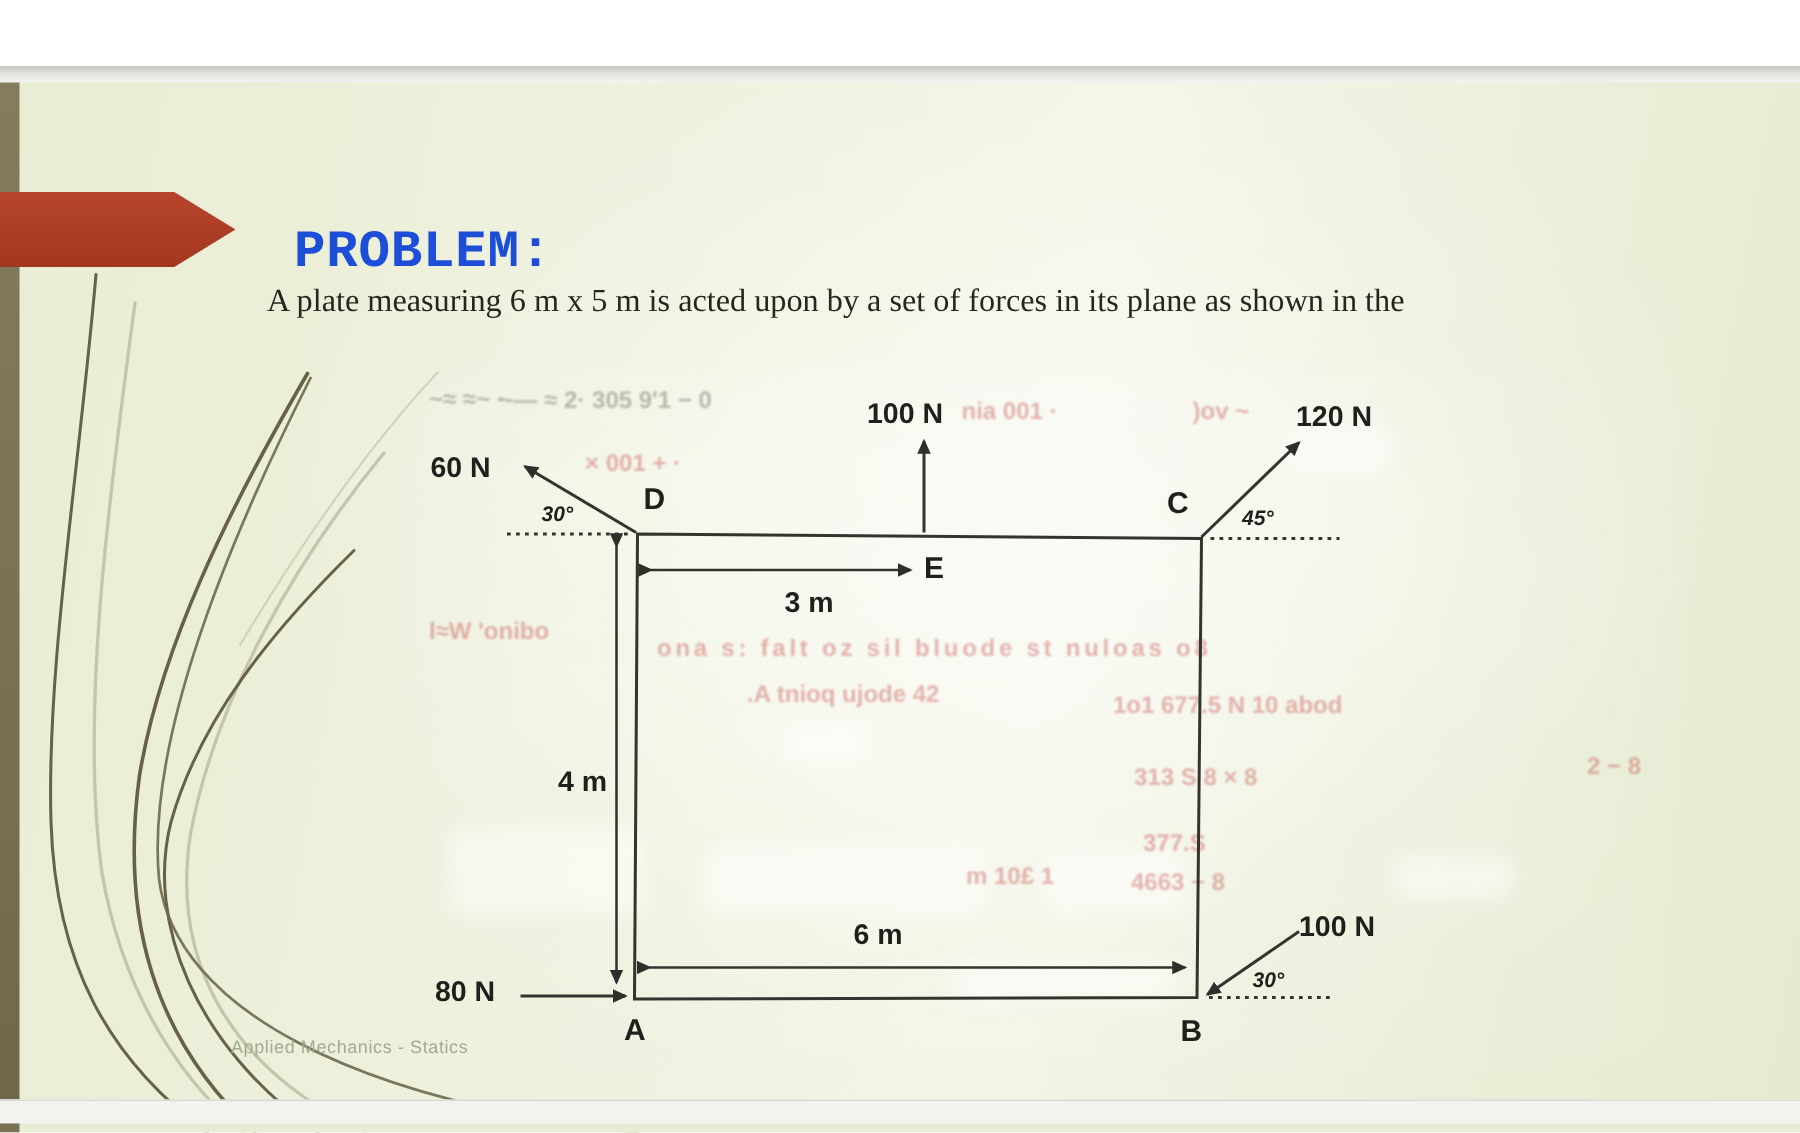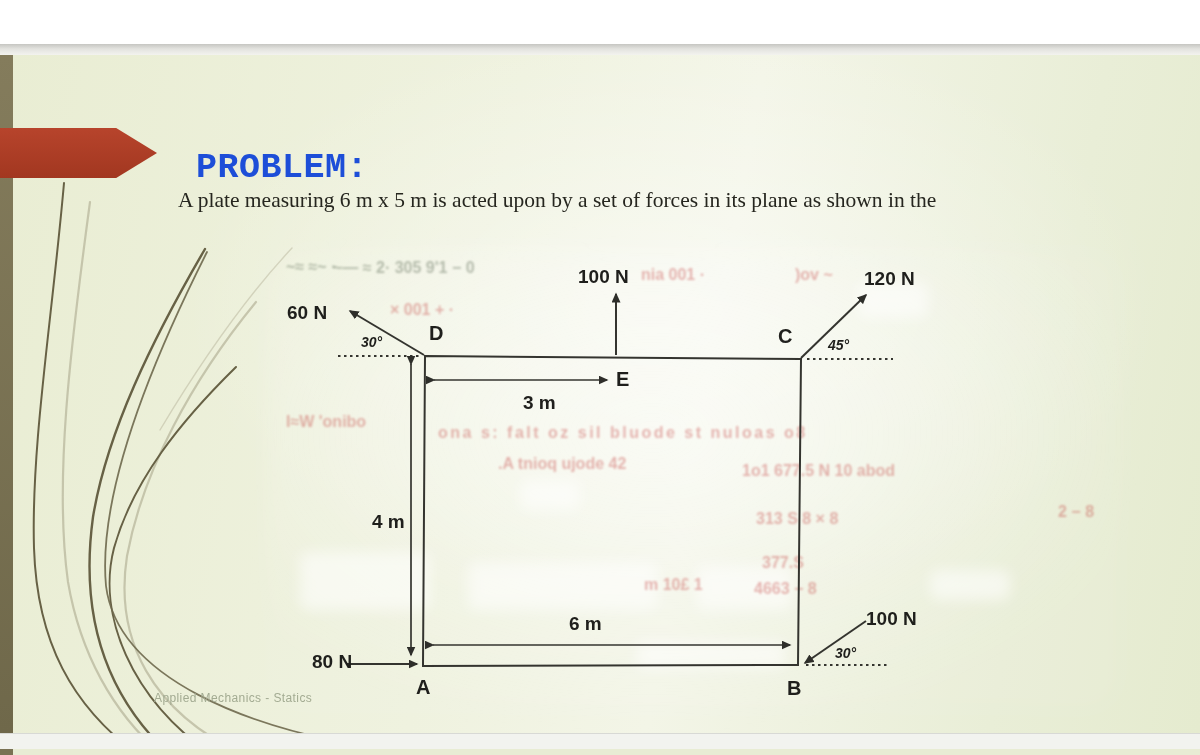--- a/index.html
+++ b/index.html
@@ -134,21 +134,21 @@
 <span class="dlabel dangle" style="left:361px;top:334px;">30°</span>
 <span class="dlabel dpoint" style="left:429px;top:322px;">D</span>
 <span class="dlabel" style="left:578px;top:266px;">100 N</span>
 <span class="dlabel" style="left:864px;top:268px;text-align:center;">120 N</span>
 <span class="dlabel dpoint" style="left:778px;top:325px;">C</span>
 <span class="dlabel dangle" style="left:828px;top:337px;">45°</span>
 <span class="dlabel dpoint" style="left:616px;top:368px;">E</span>
 <span class="dlabel" style="left:523px;top:392px;text-align:right;">3 m</span>
 <span class="dlabel" style="left:360px;top:511px;margin-left:12px;">4 m</span>
 <span class="dlabel" style="left:569px;top:613px;text-align:right;">6 m</span>
-<span class="dlabel" style="left:290px;top:651px;margin-left:22px;">80 N</span>
+<span class="dlabel" style="left:290px;top:651px;">80 N</span>
 <span class="dlabel dpoint" style="left:416px;top:676px;">A</span>
 <span class="dlabel dpoint" style="left:787px;top:677px;">B</span>
 <span class="dlabel" style="left:866px;top:608px;">100 N</span>
 <span class="dlabel dangle" style="left:835px;top:645px;">30°</span>
 
 <span class="abs footer">Applied Mechanics - Statics</span>
 
 <div class="abs top-white"></div>
 <div class="abs top-edge"></div>
 <div class="abs bottom-band"></div>

